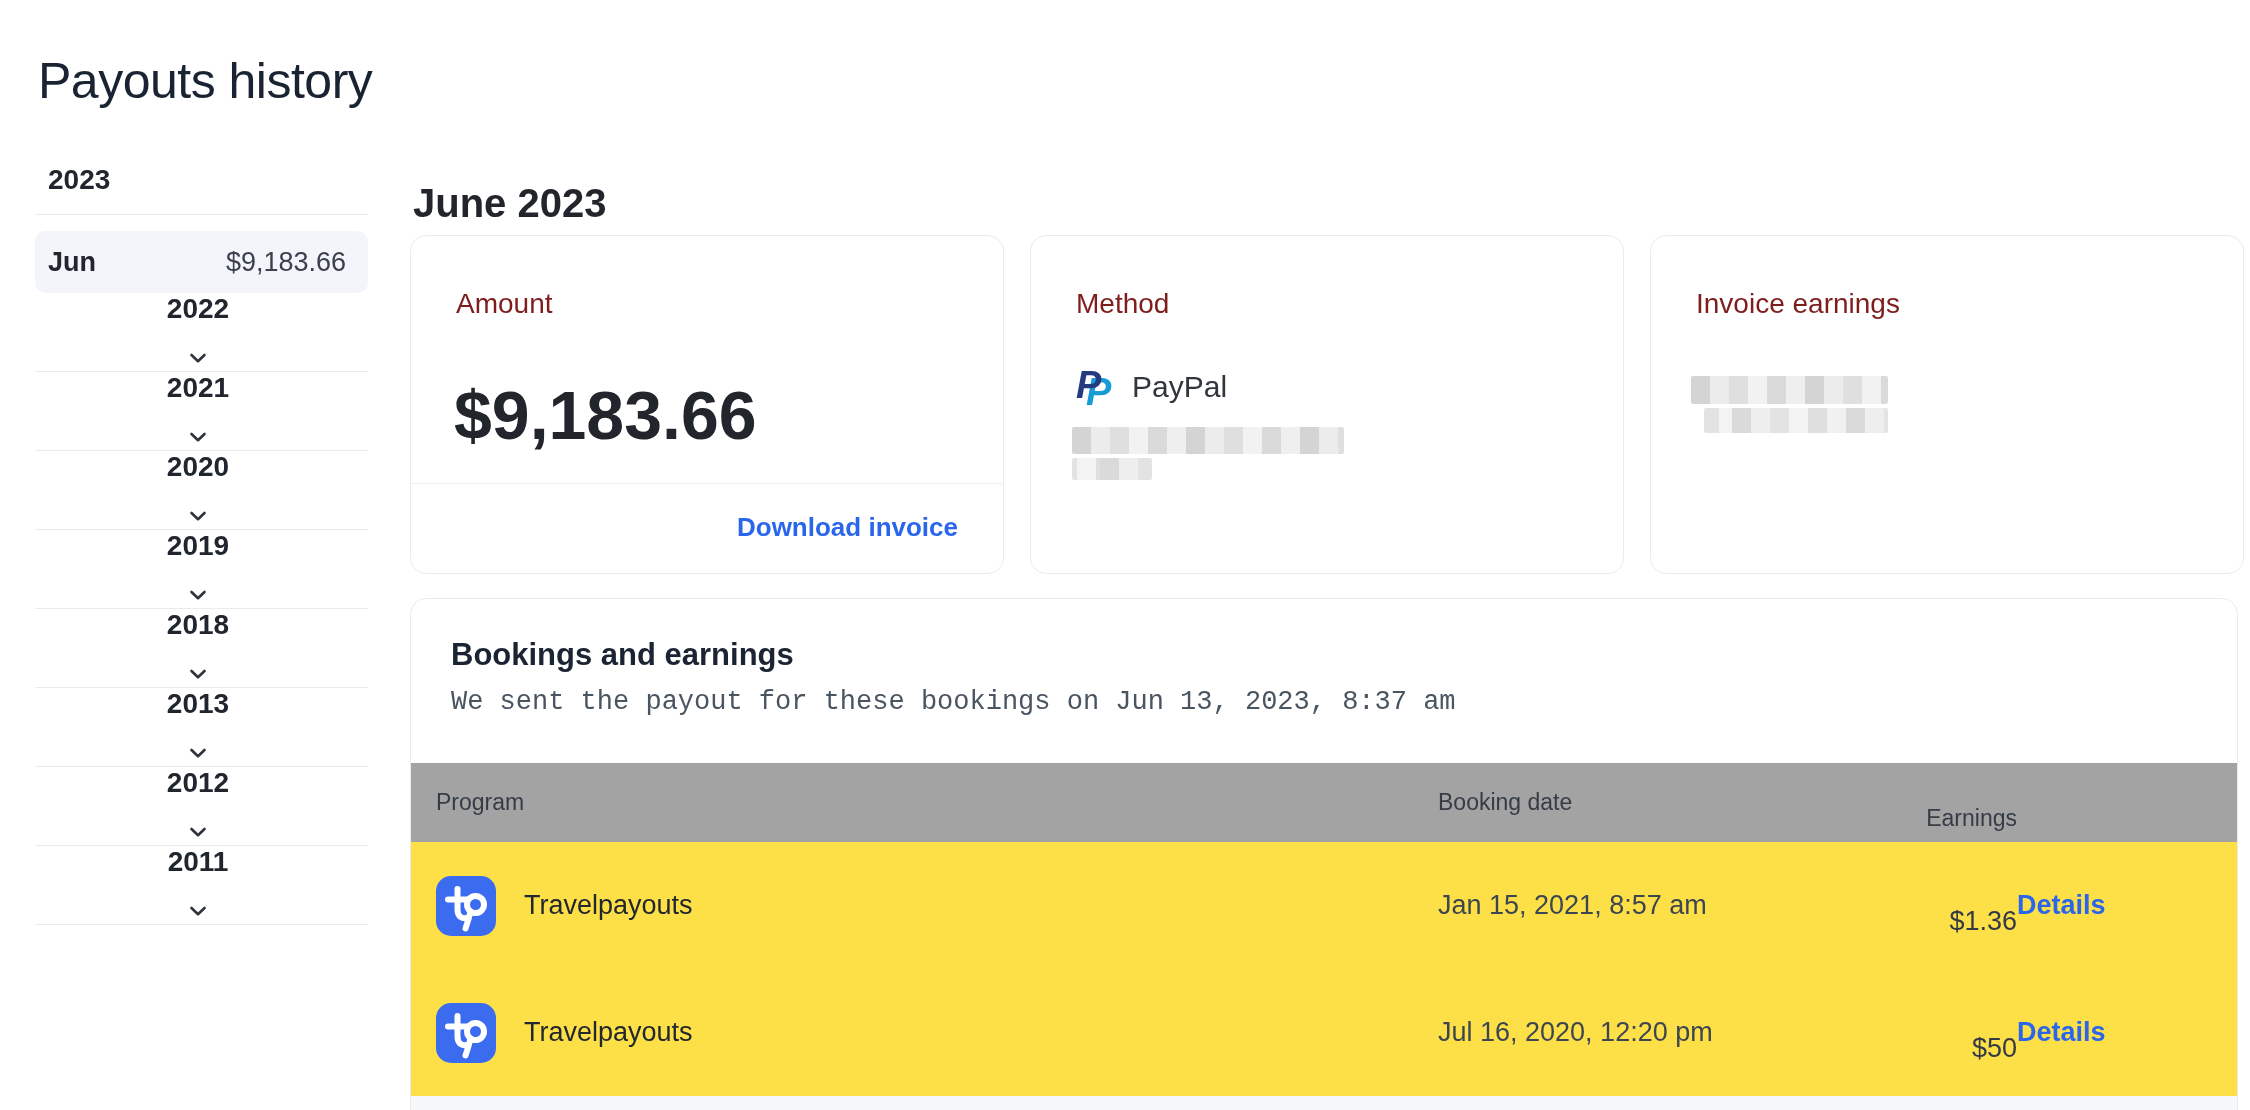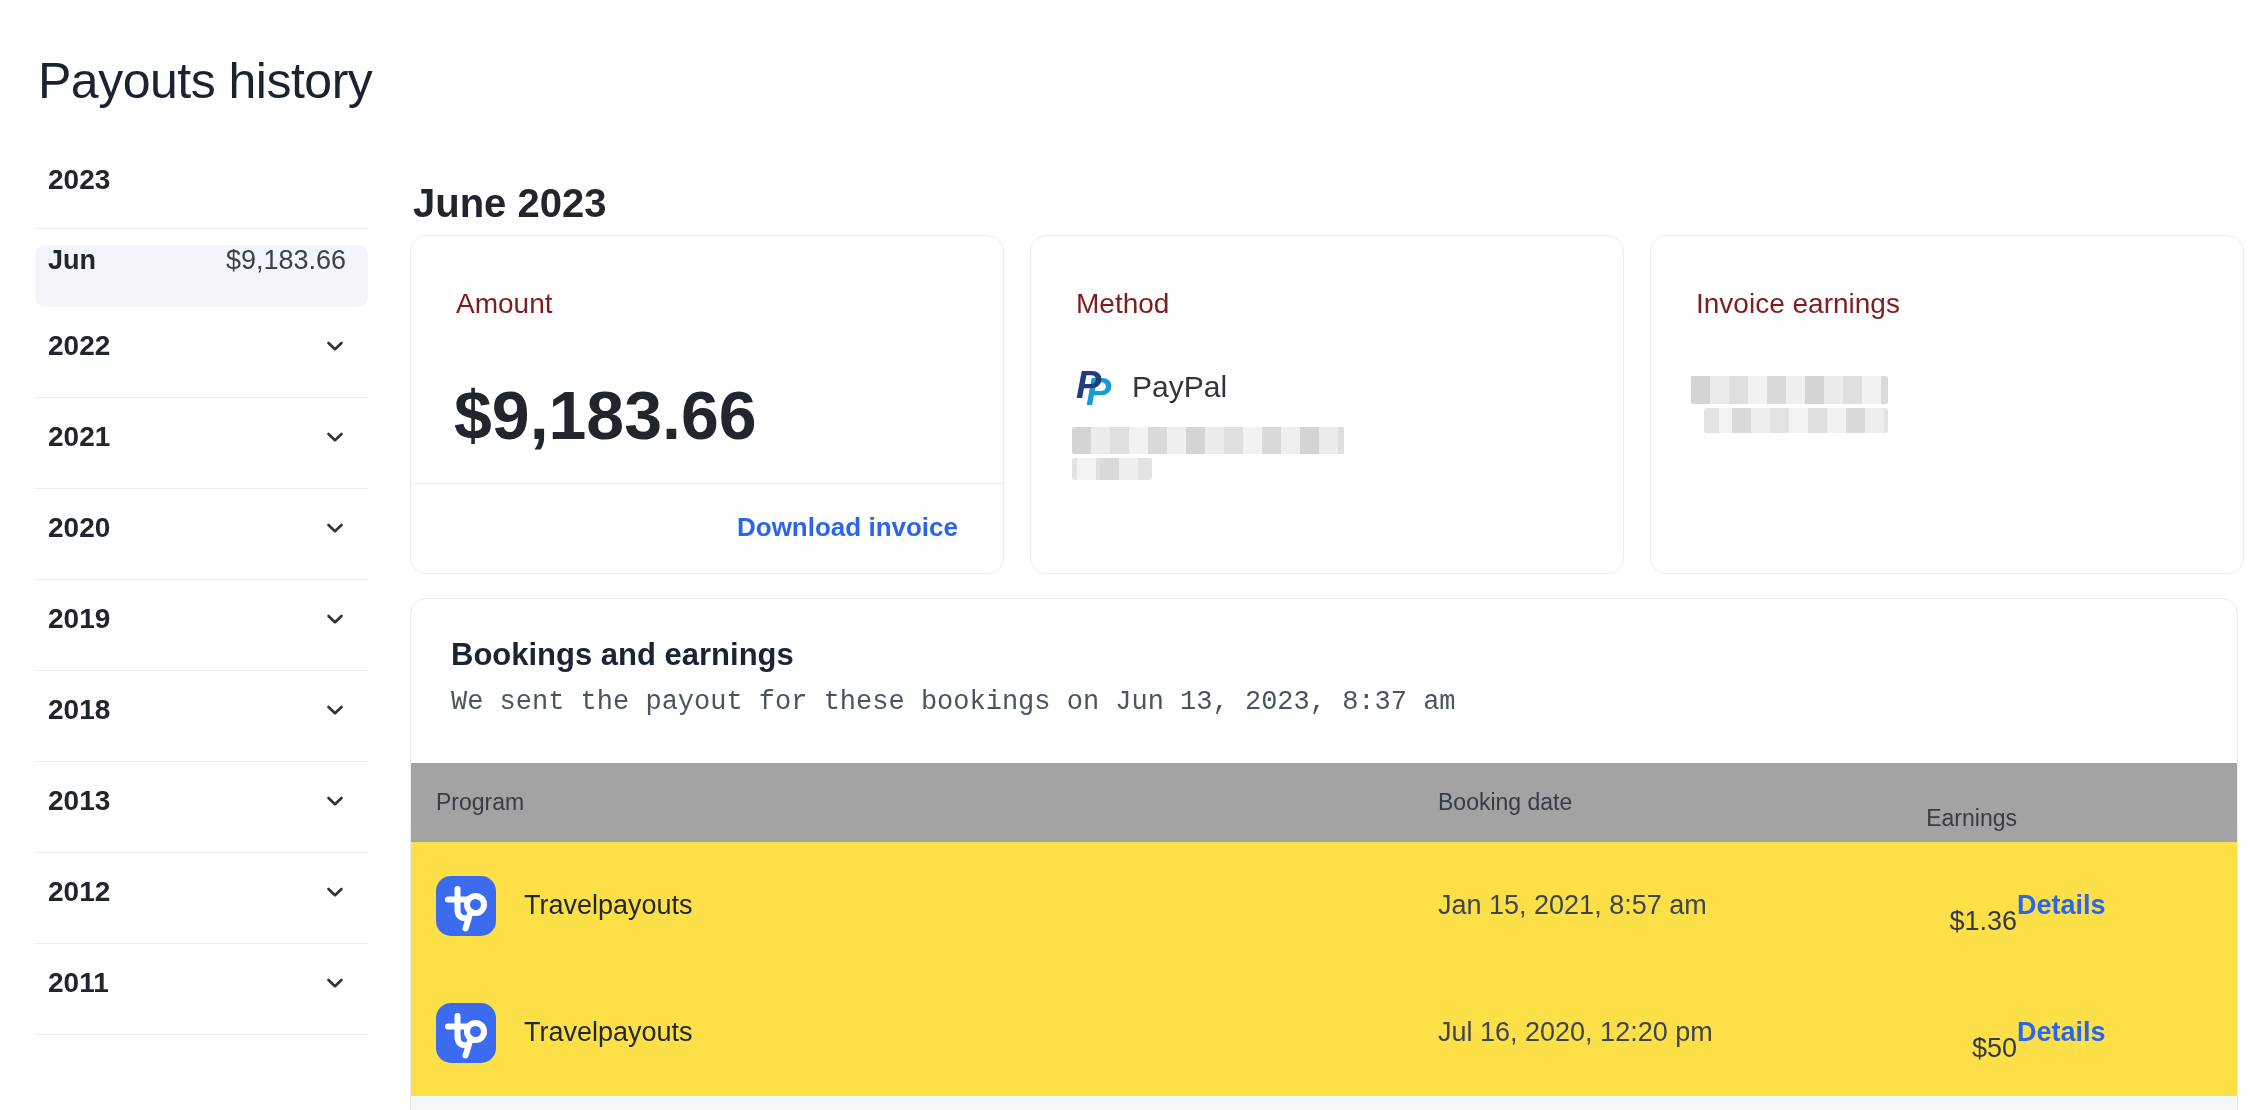--- a/index.html
+++ b/index.html
@@ -5,25 +5,25 @@
   html,body { margin:0; padding:0; }
   body {
     width:2250px; height:1110px; position:relative; overflow:hidden;
     background:#ffffff; color:#21262E;
     font-family:"Liberation Sans", sans-serif;
   }
   .page-title { position:absolute; left:38px; top:18px; font-size:50px; font-weight:400; color:#1A2332; letter-spacing:-0.5px; }
 
   
   .sidebar { position:absolute; left:35px; top:150px; width:333px; }
-  .year-head { height:60px; display:flex; align-items:center; padding:0 20px 18px 13px; font-size:28px; font-weight:700; color:#21262E; border-bottom:1px solid #E9EBEE; }
-  .month-row { margin-top:16px; height:62px; background:#F3F5FB; border-radius:10px; display:flex; justify-content:space-between; padding:0 22px 0 13px;gap:27px; }
+  .year-head { height:60px; display:flex; align-items:center; padding:0 20px 4px 13px; font-size:28px; font-weight:700; color:#21262E; border-bottom:1px solid #E9EBEE; }
+  .month-row { margin-top:16px; height:62px; background:#F3F5FB; border-radius:10px; display:flex; align-items:center; justify-content:space-between; padding:0 22px 0 13px;gap:27px; }
   .month-label { font-size:27px; font-weight:700; color:#21262E; }
   .month-amount { font-size:27px; color:#3A414D; }
-  .year-row { height:78px; display:flex; align-items:center; justify-content:space-between; padding:0 20px 12px 13px; font-size:28px; font-weight:700; color:#21262E; border-bottom:1px solid #E9EBEE; cursor:pointer; }
+  .year-row { height:78px; display:flex; align-items:center; justify-content:space-between; padding:0 20px 0 13px; font-size:28px; font-weight:700; color:#21262E; border-bottom:1px solid #E9EBEE; cursor:pointer;flex-direction:column; }
   .chev { flex:0 0 auto; }
 
   
   .main-heading { position:absolute; left:413px; top:148px; font-size:40px; font-weight:700; color:#22262C; }
 
   .cards { position:absolute; left:410px; top:235px; display:flex; gap:26px; }
   .card { width:594px; height:339px; border:1px solid #E9EBEF; border-radius:16px; background:#fff; position:relative; box-sizing:border-box; }
   .card-label { position:absolute; left:45px; top:52px; font-size:28px; color:#7f1d1d; }
   .amount-value { position:absolute; left:43px; top:140px; font-size:68px; font-weight:700; color:#22262C; }
   .card-divider { position:absolute; left:0; right:0; top:247px; border-top:1px solid #EDEFF2; }

